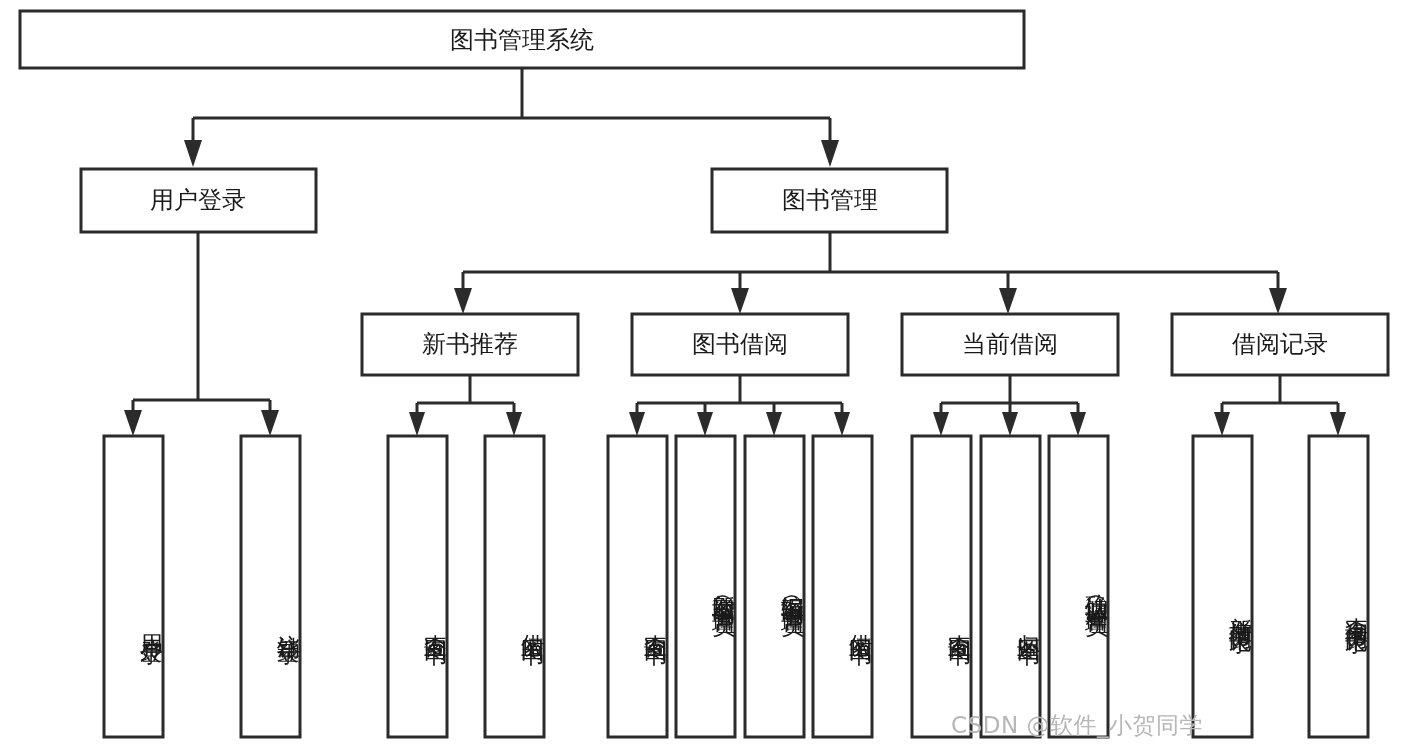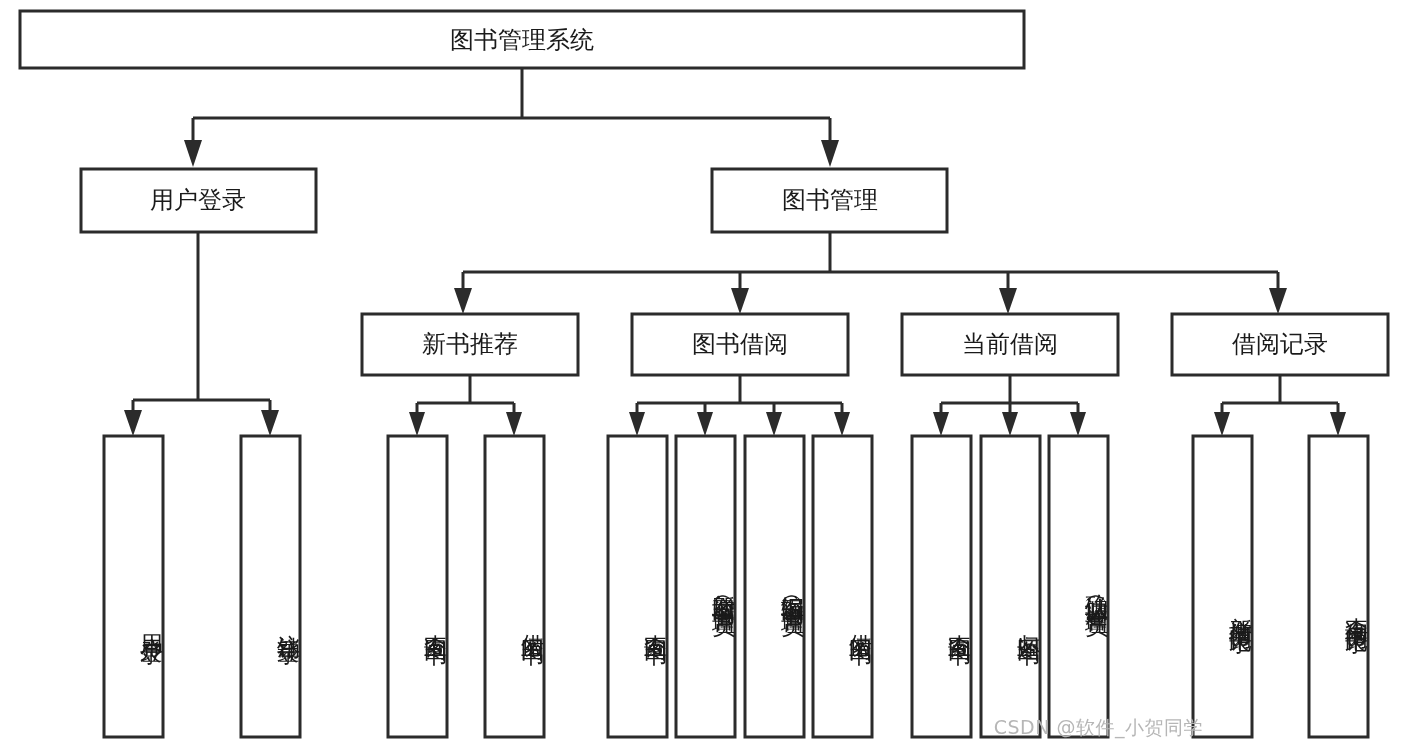--- a/index.html
+++ b/index.html
@@ -67,21 +67,21 @@
     line-height: 1;
     color: #1a1a1a;
     font-family: "DejaVu Sans", "Liberation Sans", sans-serif;
     white-space: nowrap;
     pointer-events: none;
   }
   .watermark {
     position: absolute;
     right: 10px;
     bottom: 6px;
-    font-size: 19px;
+    font-size: 23px;
     color: #b6b6b6;
     font-family: "DejaVu Sans", "Liberation Sans", sans-serif;
     letter-spacing: 0.5px;
     white-space: nowrap;
   }
 </style>
 </head>
 <body>
 
 <div id="diagram-root">

